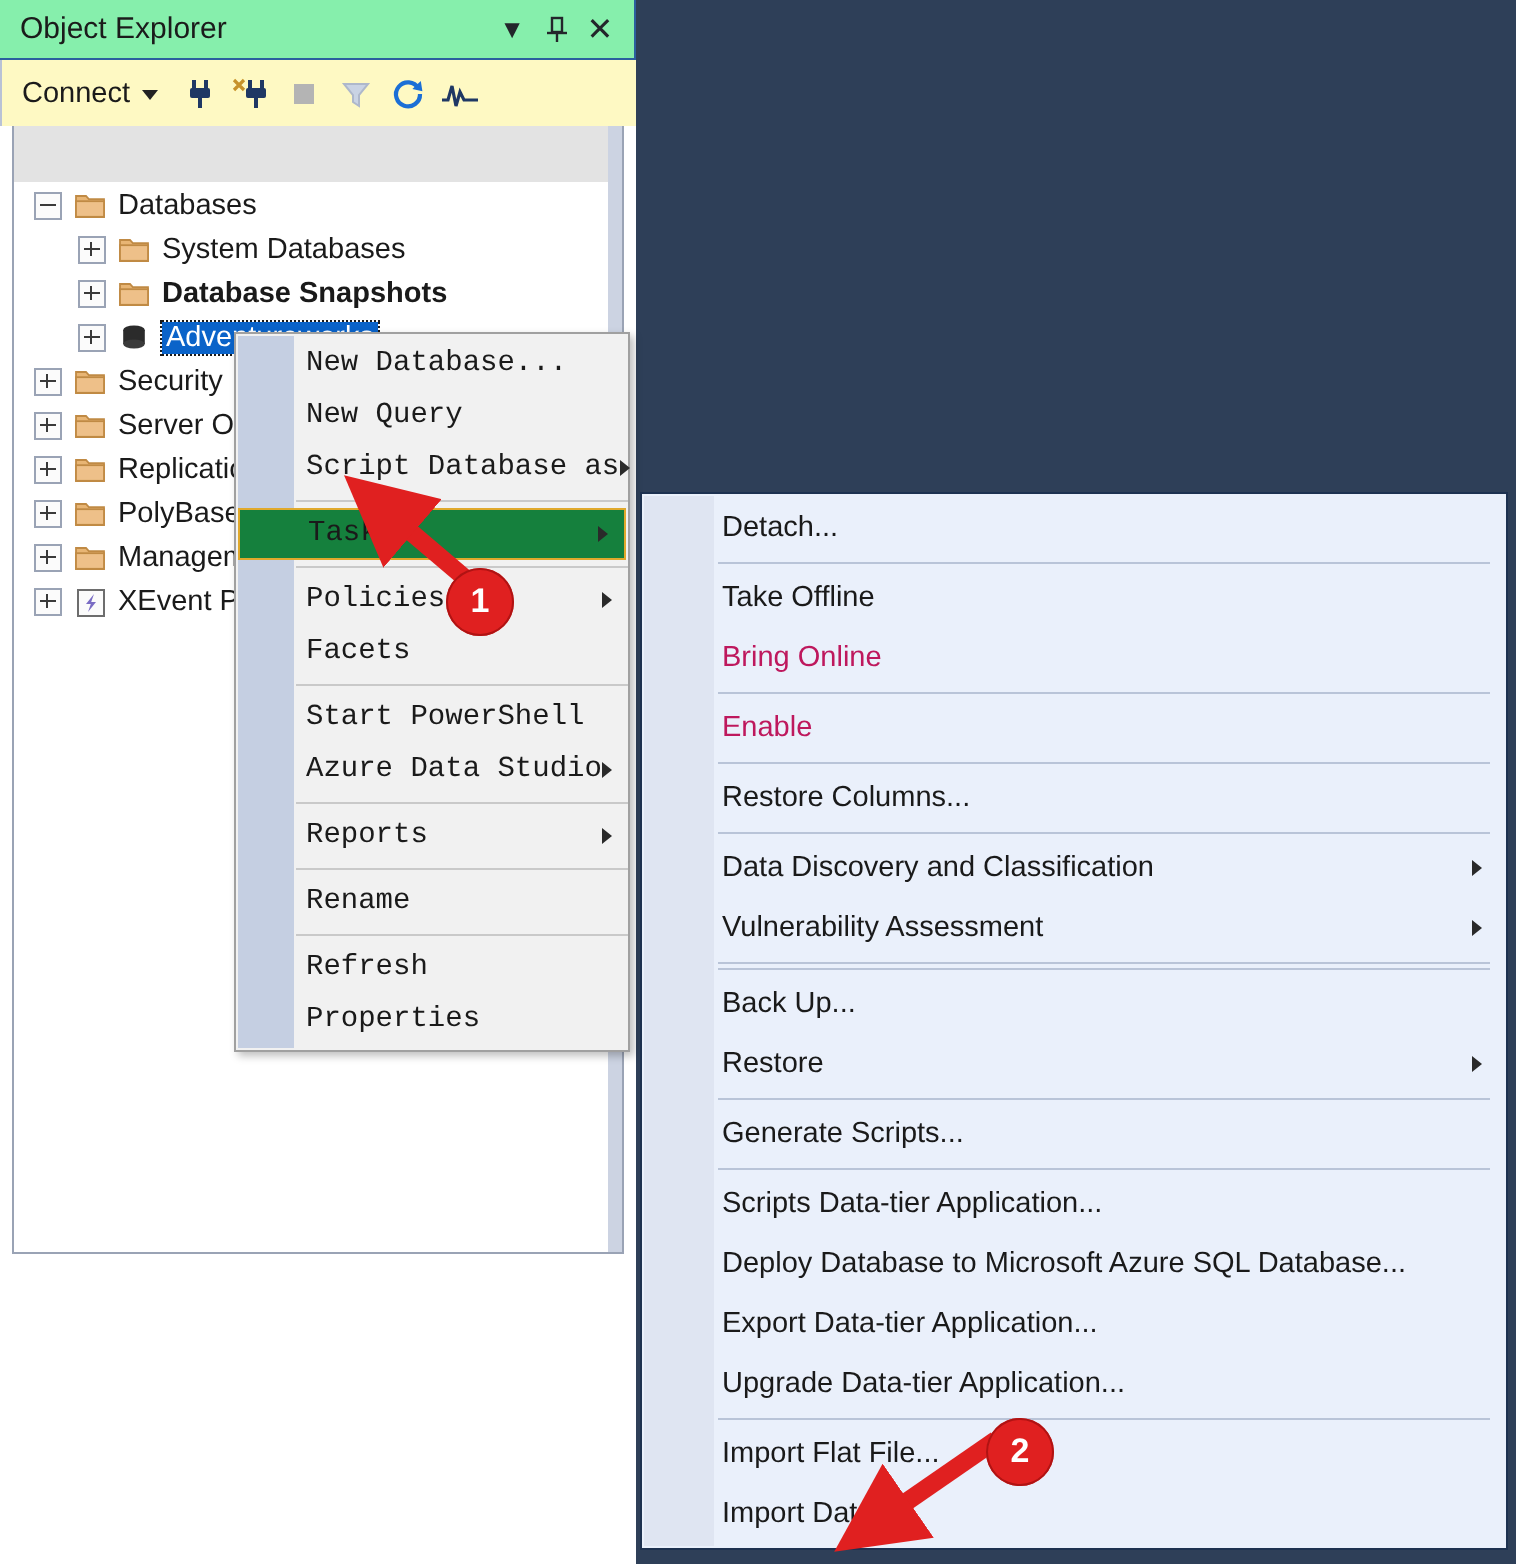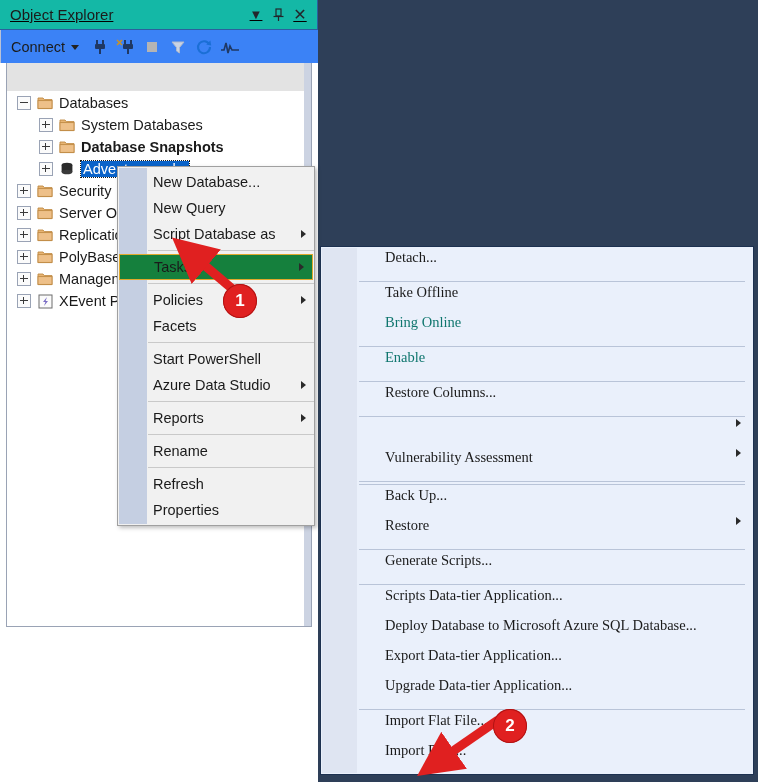--- a/index.html
+++ b/index.html
@@ -18,43 +18,43 @@
   
   #oe-panel {
     position: absolute; left: 0; top: 0;
     width: 318px; height: 782px;
     background: #ffffff;
     box-sizing: border-box;
   }
   #oe-title {
     position: absolute; left: 0; top: 0;
     width: 318px; height: 30px;
-    background: #14b8a6;
+    background: #86efac;
     border: 1px solid #2b5f9e;
     border-left: none; border-top: none;
     box-sizing: border-box;
-    display: flex; align-items: center; text-decoration: underline;
+    display: flex; align-items: center;
   }
   #oe-title .title-text {
     font-size: 15px; color: #1b1b1b;
     margin-left: 10px; flex: 1;
     white-space: nowrap;
   }
   #oe-title .tbtn {
     width: 22px; height: 22px;
     display: flex; align-items: center; justify-content: center;
     color: #23262b; font-size: 13px;
   }
   #oe-title .tbtn.pin { font-size: 15px; }
   #oe-title .tbtn.close { font-size: 16px; margin-right: 6px; }
 
   #oe-toolbar {
     position: absolute; left: 0; top: 30px;
     width: 318px; height: 33px;
-    background: #3b82f6;
+    background: #fef9c3;
     border-left: 1px solid #b9c2d6;
     box-sizing: border-box;
     display: flex; align-items: center;
   }
   .connect-btn {
     display: flex; align-items: center;
     font-size: 14.5px; color: #1b1b1b;
     margin-left: 10px; margin-right: 8px;
   }
   .connect-caret {
@@ -126,20 +126,21 @@
   
   #menu1 {
     position: absolute; left: 117px; top: 166px;
     width: 198px;
     background: #f1f1f1;
     border: 1px solid #a0a0a0;
     box-shadow: 2px 2px 4px rgba(0,0,0,0.25);
     box-sizing: border-box;
     padding: 2px 0;
     z-index: 30;
+    font-family: Liberation Mono, monospace;
   }
   #menu1 .gutter {
     position: absolute; left: 1px; top: 1px; bottom: 1px;
     width: 28px; background: #c5cfe2;
   }
   .m1-item {
     position: relative;
     height: 26px;
     display: flex; align-items: center;
     font-size: 14.5px; color: #1a1a1a;
@@ -178,28 +179,27 @@
     padding: 2px 0;
     z-index: 20;
   }
   #menu2 .gutter2 {
     position: absolute; left: 1px; top: 1px; bottom: 1px;
     width: 35px; background: #dfe5f2;
   }
   .m2-item {
     position: relative;
     height: 30px;
-    display: flex; 
+    display: flex; align-items: center;
     font-size: 14.5px; color: #1a1a1a;
-    padding-left: 64px; padding-right: 12px;
+    padding-left: 40px; padding-right: 12px;
     white-space: nowrap;
     z-index: 2;
-    font-family: Liberation Serif, serif;
-  }
-  .m2-item.disabled { color: #0f766e; }
+  }
+  .m2-item.disabled { color: #be185d; }
   .m2-item .arrow {
     margin-left: auto;
     width: 0; height: 0;
     border-top: 4px solid transparent;
     border-bottom: 4px solid transparent;
     border-left: 5px solid #2a2a2a;
   }
   .m2-sep {
     position: relative; z-index: 2;
     height: 1px; background: #b9c4d8;
@@ -464,20 +464,21 @@
         <div class="m2-sep"></div>
         <div class="m2-item disabled">
           <span>Enable</span>
         </div>
         <div class="m2-sep"></div>
         <div class="m2-item">
           <span>Restore Columns...</span>
         </div>
         <div class="m2-sep"></div>
         <div class="m2-item">
+          <span>Data Discovery and Classification</span>
           <span class="arrow"></span>
         </div>
         <div class="m2-item">
           <span>Vulnerability Assessment</span>
           <span class="arrow"></span>
         </div>
         <div class="m2-sep"></div>
         <div class="m2-sep"></div>
         <div class="m2-item">
           <span>Back Up...</span>

